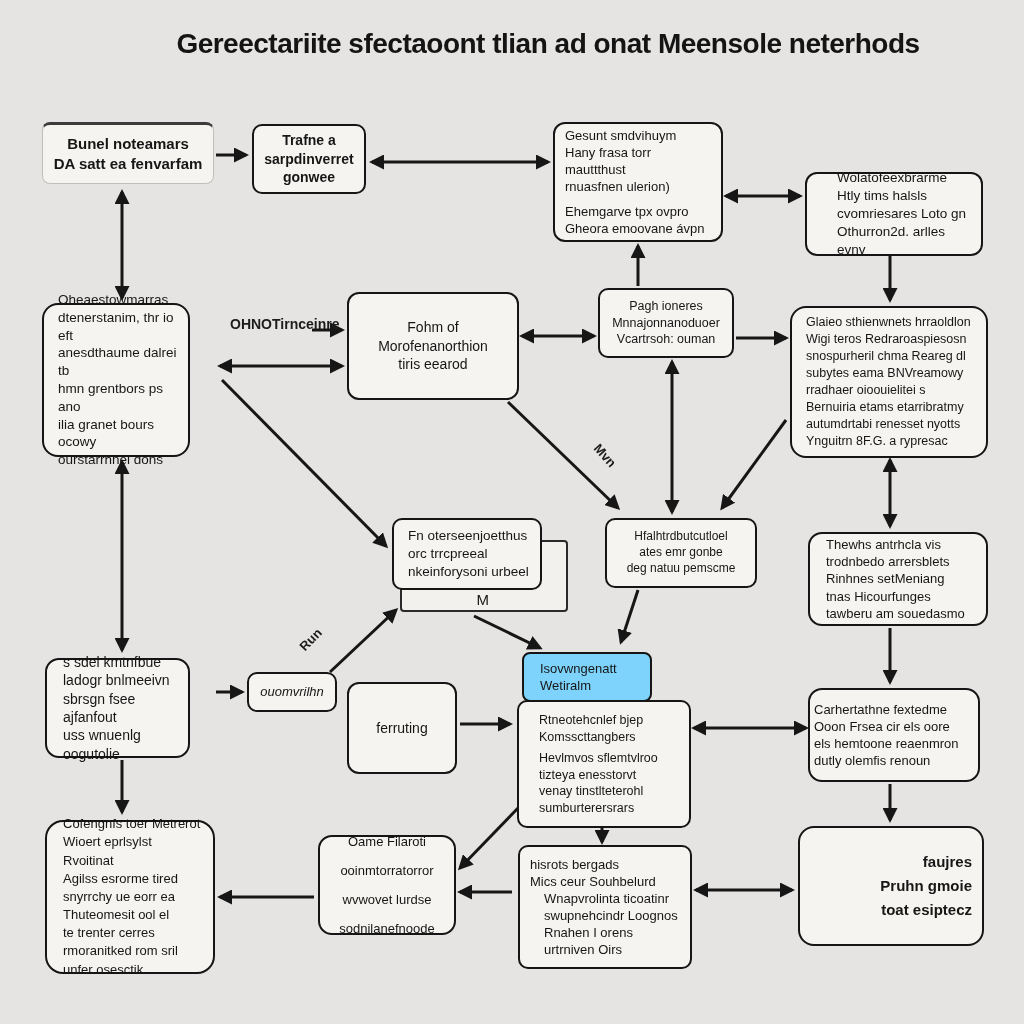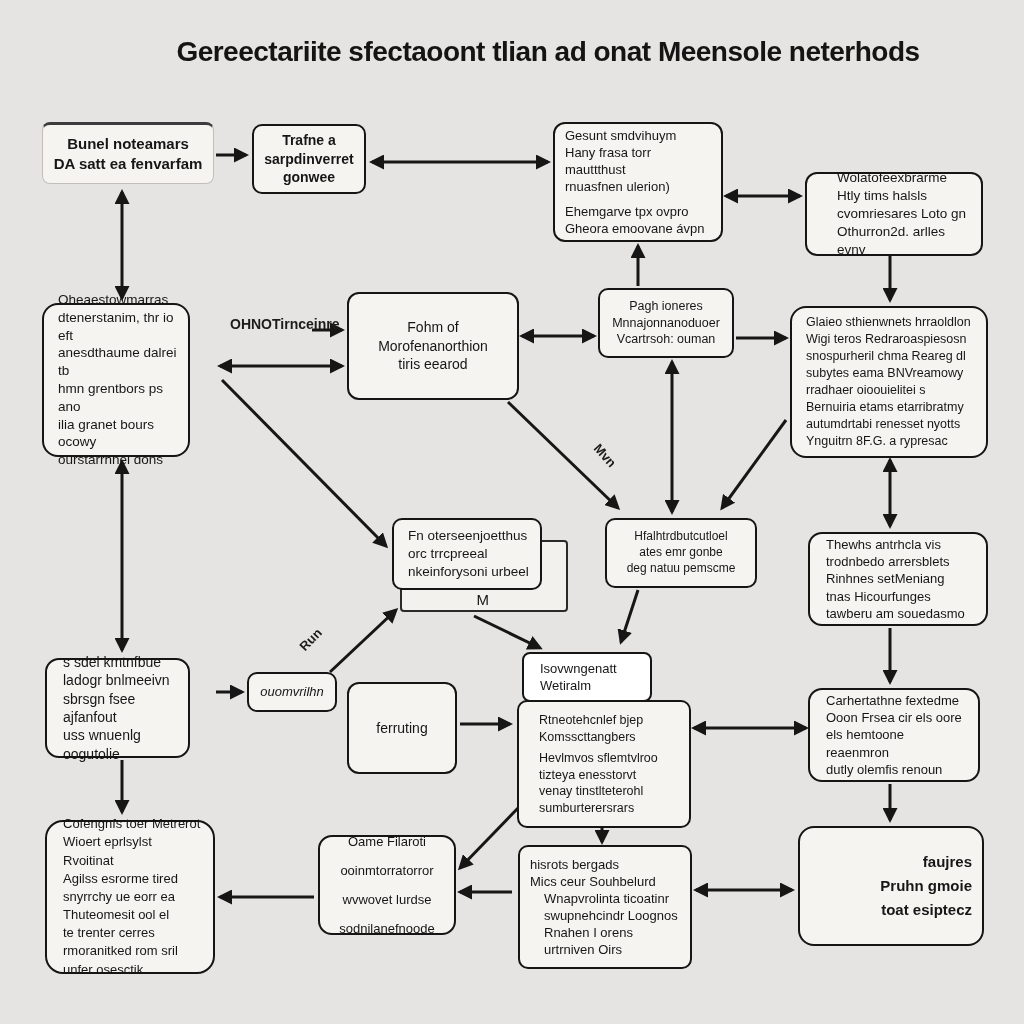--- a/index.html
+++ b/index.html
@@ -4,21 +4,21 @@
 <style>
   html,body{margin:0;padding:0;}
   body{
     width:1024px;height:1024px;position:relative;overflow:hidden;
     background:#e6e4e2;
     font-family:"Liberation Sans", sans-serif;
     color:#161616;
   }
   #canvas{position:absolute;inset:0;width:1024px;height:1024px;}
   .title{
-    position:absolute;top:36px;left:0;width:1024px;box-sizing:border-box;
+    position:absolute;top:28px;left:0;width:1024px;box-sizing:border-box;
     padding-left:72px;text-align:center;
     font-size:28px;font-weight:bold;letter-spacing:-0.5px;color:#141414;
   }
   .node{
     position:absolute;box-sizing:border-box;
     background:#f5f4f1;border:2.5px solid #151515;border-radius:12px;
     padding:8px 10px;
     display:flex;flex-direction:column;justify-content:center;
     font-size:13px;line-height:1.32;
   }
@@ -171,35 +171,35 @@
   </div>
 
   <div class="node center" style="left:247px;top:672px;width:90px;height:40px;font-size:13px;border-radius:10px;border-width:2px;padding:2px;font-style:italic;">
     <span class="ln">ouomvrilhn</span>
   </div>
 
   <div class="node center" style="left:347px;top:682px;width:110px;height:92px;font-size:14px;border-radius:12px;">
     <span class="ln">ferruting</span>
   </div>
 
-  <div class="node left" style="left:522px;top:652px;width:130px;height:50px;font-size:13px;border-width:2px;border-radius:8px;padding-left:16px;background:#ffffff;">
+  <div class="node left" style="left:522px;top:652px;width:130px;height:50px;font-size:13px;border-width:2px;border-radius:8px;padding-left:16px;background:#7dd3fc;">
     <span class="ln">Isovwngenatt</span>
     <span class="ln">Wetiralm</span>
   </div>
 
   <div class="node left" style="left:517px;top:700px;width:174px;height:128px;font-size:12.5px;border-radius:10px;padding-left:20px;">
     <span class="ln">Rtneotehcnlef bjep</span>
     <span class="ln" style="margin-bottom:5px;">Komsscttangbers</span>
     <span class="ln">Hevlmvos sflemtvlroo</span>
     <span class="ln">tizteya enesstorvt</span>
     <span class="ln">venay tinstlteterohl</span>
     <span class="ln">sumburterersrars</span>
   </div>
 
-  <div class="node left" style="left:808px;top:688px;width:172px;height:94px;font-size:13px;border-radius:14px;padding-left:16px;">
+  <div class="node left" style="left:808px;top:688px;width:172px;height:94px;font-size:13px;border-radius:14px;padding-left:4px;">
     <span class="ln">Carhertathne fextedme</span>
     <span class="ln">Ooon Frsea cir els oore</span>
     <span class="ln">els hemtoone reaenmron</span>
     <span class="ln">dutly olemfis renoun</span>
   </div>
 
   <div class="node left" style="left:45px;top:820px;width:170px;height:154px;font-size:13px;line-height:1.4;border-radius:18px;padding-left:16px;">
     <span class="ln">Cofengnfs toer Metrerot</span>
     <span class="ln">Wioert eprlsylst Rvoitinat</span>
     <span class="ln">Agilss esrorme tired</span>

